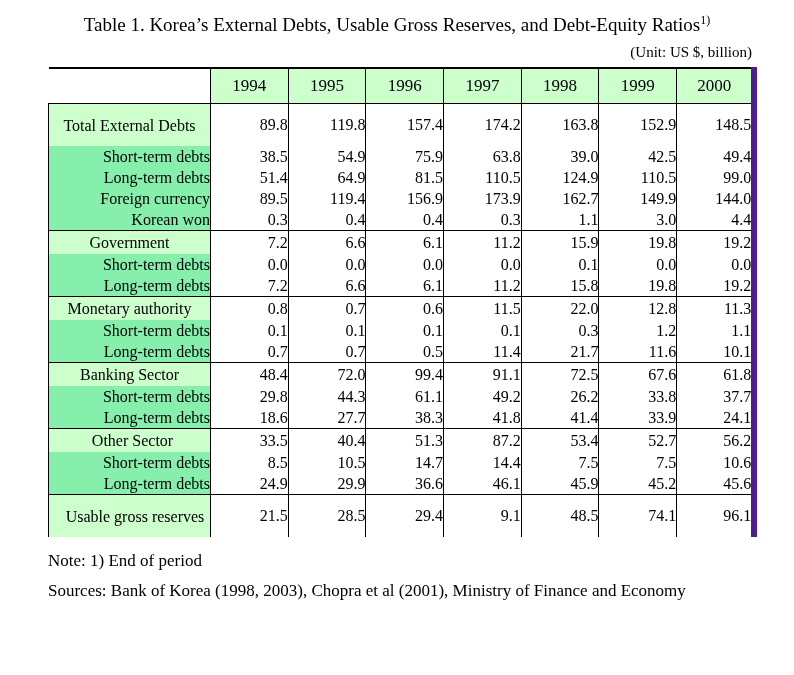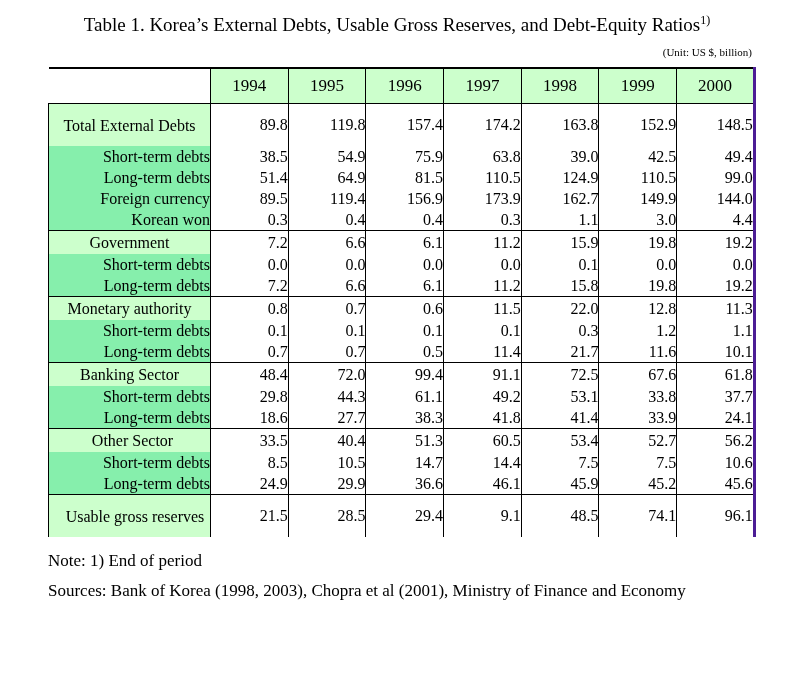--- a/index.html
+++ b/index.html
@@ -34,21 +34,21 @@
     white-space: nowrap;
   }
   .title sup {
     font-size: 12px;
     vertical-align: super;
     line-height: 0;
   }
 
   .unit-line {
     text-align: right;
-    font-size: 11px;
+    font-size: 15px;
     line-height: 20px;
     padding-right: 42px;
     padding-top: 6px;
   }
 
   
   .tbl-wrap {
     padding-left: 48px;
     padding-right: 40px;
     padding-top: 5px;
@@ -112,21 +112,21 @@
   td.val {
     text-align: right;
     padding: 0 9px 0 4px;
     border-left: 1px solid #000;
     line-height: 20px;
     background: #ffffff;
     font-size: 16px;
   }
 
   
-  td.lastcol { border-right: 3px solid #4c1d95; }
+  td.lastcol { border-right: 6px solid #4c1d95; }
 
   
   .notes {
     padding-left: 48px;
     padding-top: 9px;
     font-size: 17px;
     line-height: 30px;
   }
   .notes div { white-space: nowrap; }
 </style>
@@ -281,40 +281,40 @@
             <td class="val bt-thin">72.5</td>
             <td class="val bt-thin">67.6</td>
             <td class="val bt-thin lastcol">61.8</td>
           </tr>
           <tr>
             <td class="sub-label bl-thin" style="height: 21px;">Short-term debts</td>
             <td class="val">29.8</td>
             <td class="val">44.3</td>
             <td class="val">61.1</td>
             <td class="val">49.2</td>
-            <td class="val">53.1</td>
+            <td class="val">26.2</td>
             <td class="val">33.8</td>
             <td class="val lastcol">37.7</td>
           </tr>
           <tr>
             <td class="sub-label bl-thin" style="height: 21px;">Long-term debts</td>
             <td class="val">18.6</td>
             <td class="val">27.7</td>
             <td class="val">38.3</td>
             <td class="val">41.8</td>
             <td class="val">41.4</td>
             <td class="val">33.9</td>
             <td class="val lastcol">24.1</td>
           </tr>
           <tr>
             <td class="grp-label bl-thin bt-thin" style="height: 23px; padding-left: 6px;">Other Sector</td>
             <td class="val bt-thin">33.5</td>
             <td class="val bt-thin">40.4</td>
             <td class="val bt-thin">51.3</td>
-            <td class="val bt-thin">60.5</td>
+            <td class="val bt-thin">87.2</td>
             <td class="val bt-thin">53.4</td>
             <td class="val bt-thin">52.7</td>
             <td class="val bt-thin lastcol">56.2</td>
           </tr>
           <tr>
             <td class="sub-label bl-thin" style="height: 21px;">Short-term debts</td>
             <td class="val">8.5</td>
             <td class="val">10.5</td>
             <td class="val">14.7</td>
             <td class="val">14.4</td>

